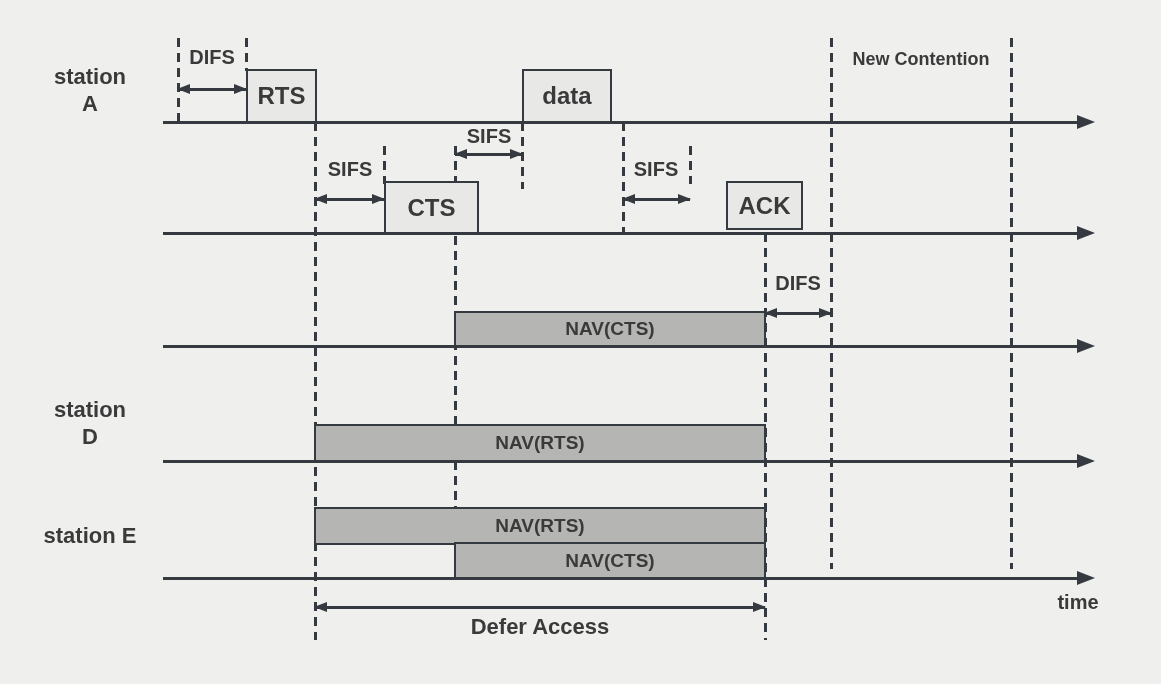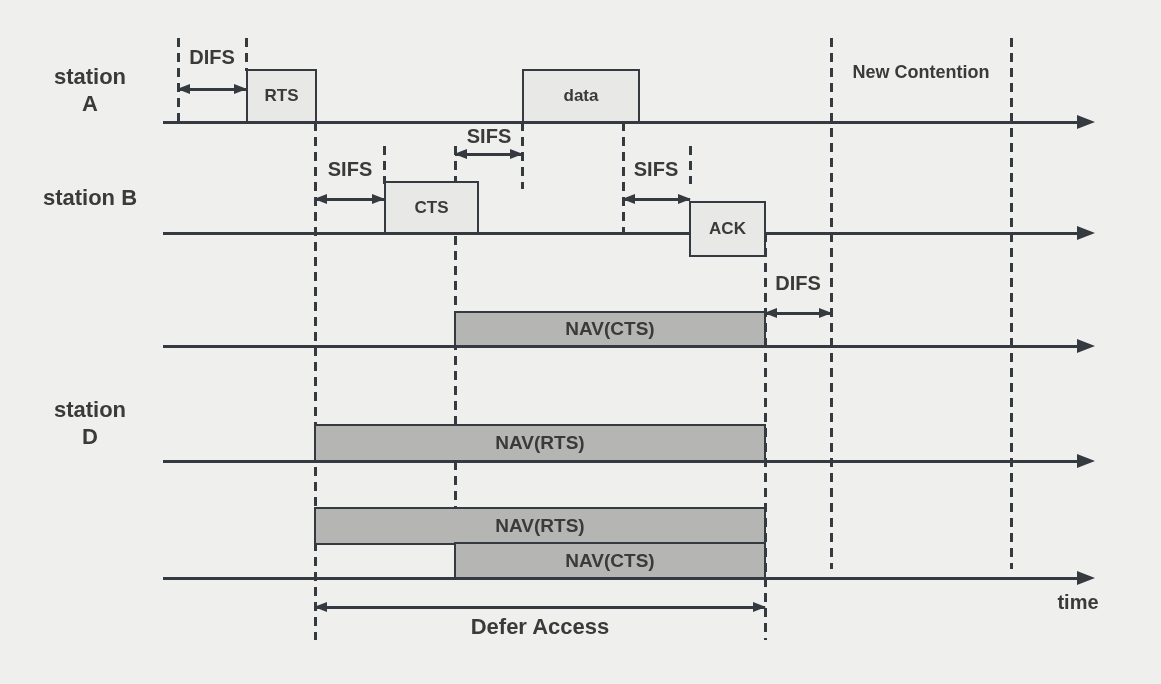--- a/index.html
+++ b/index.html
@@ -21,21 +21,21 @@
     content:"";position:absolute;right:-17px;top:-5.8px;width:0;height:0;
     border-top:7px solid transparent;border-bottom:7px solid transparent;
     border-left:18px solid var(--line);
   }
   
   .vd{position:absolute;width:2.5px;z-index:1;
     background:repeating-linear-gradient(180deg,var(--line) 0 9px,transparent 9px 15px);}
   
   .frame{position:absolute;box-sizing:border-box;background:var(--frame-fill);
     border:2.5px solid var(--line);display:flex;align-items:center;justify-content:center;
-    font-size:17px;z-index:3;}
+    font-size:24px;z-index:3;}
   
   .nav{position:absolute;box-sizing:border-box;background:var(--nav-fill);
     border:2.5px solid var(--line);display:flex;align-items:center;justify-content:center;
     font-size:19px;z-index:3;}
   
   .darrow{position:absolute;height:2.5px;background:var(--line);z-index:4;}
   .darrow::before{
     content:"";position:absolute;left:-1px;top:-4.3px;width:0;height:0;
     border-top:5.5px solid transparent;border-bottom:5.5px solid transparent;
     border-right:13px solid var(--line);
@@ -52,65 +52,65 @@
 </style>
 </head>
 <body>
 
 <div class="canvas">
 
   <div class="stlbl" style="top:63px;">
     <span>station</span>
     <span>A</span>
   </div>
-  <div class="stlbl" style="top:184px;">station B</div>
   <div class="stlbl" style="top:396px;">
     <span>station</span>
     <span>D</span>
   </div>
+  <div class="stlbl" style="top:522px;">station E</div>
 
   <div class="tl" style="top:121px;"></div>
   <div class="tl" style="top:232px;"></div>
   <div class="tl" style="top:345px;"></div>
   <div class="tl" style="top:460px;"></div>
   <div class="tl" style="top:577px;"></div>
 
   <div class="vd" style="left:177px;top:38px;height:84px;"></div>
   <div class="vd" style="left:245px;top:38px;height:33px;"></div>
   <div class="vd" style="left:314px;top:122px;height:518px;"></div>
   <div class="vd" style="left:383px;top:146px;height:38px;"></div>
   <div class="vd" style="left:454px;top:146px;height:432px;"></div>
   <div class="vd" style="left:521px;top:122px;height:67px;"></div>
   <div class="vd" style="left:622px;top:122px;height:112px;"></div>
   <div class="vd" style="left:689px;top:146px;height:38px;"></div>
   <div class="vd" style="left:764px;top:233px;height:407px;"></div>
   <div class="vd" style="left:830px;top:38px;height:531px;"></div>
   <div class="vd" style="left:1010px;top:38px;height:531px;"></div>
 
   <div class="frame" style="left:246px;top:69px;width:71px;height:54px;">RTS</div>
-  <div class="frame" style="left:522px;top:69px;width:118px;height:54px;">data</div>
+  <div class="frame" style="left:522px;top:69px;width:90px;height:54px;">data</div>
 
   <div class="frame" style="left:384px;top:181px;width:95px;height:53px;">CTS</div>
-  <div class="frame" style="left:689px;top:181px;width:77px;height:56px;margin-top:20px;">ACK</div>
+  <div class="frame" style="left:726px;top:181px;width:77px;height:49px;">ACK</div>
 
   <div class="nav" style="left:454px;top:311px;width:312px;height:36px;">NAV(CTS)</div>
   <div class="nav" style="left:314px;top:424px;width:452px;height:38px;">NAV(RTS)</div>
   <div class="nav" style="left:314px;top:507px;width:452px;height:38px;">NAV(RTS)</div>
   <div class="nav" style="left:454px;top:542px;width:312px;height:37px;">NAV(CTS)</div>
 
   <div class="darrow" style="left:178px;top:88px;width:68px;"></div>
   <div class="darrow" style="left:315px;top:198px;width:69px;"></div>
   <div class="darrow" style="left:455px;top:153px;width:67px;"></div>
   <div class="darrow" style="left:623px;top:198px;width:67px;"></div>
   <div class="darrow" style="left:765px;top:312px;width:66px;"></div>
   <div class="darrow" style="left:315px;top:606px;width:450px;"></div>
 
   <div class="lbl" style="left:170px;top:47px;width:84px;">DIFS</div>
   <div class="lbl" style="left:308px;top:159px;width:84px;">SIFS</div>
   <div class="lbl" style="left:448px;top:126px;width:82px;">SIFS</div>
   <div class="lbl" style="left:614px;top:159px;width:84px;">SIFS</div>
   <div class="lbl" style="left:756px;top:273px;width:84px;">DIFS</div>
 
-  <div class="lbl" style="left:824px;top:49px;width:194px;font-size:18px;margin-top:13px;">New Contention</div>
+  <div class="lbl" style="left:824px;top:49px;width:194px;font-size:18px;">New Contention</div>
   <div class="lbl" style="left:315px;top:616px;width:450px;font-size:22px;">Defer Access</div>
   <div class="lbl" style="left:1038px;top:592px;width:80px;font-size:20px;text-align:center;">time</div>
 
 </div>
 
 </body></html>

